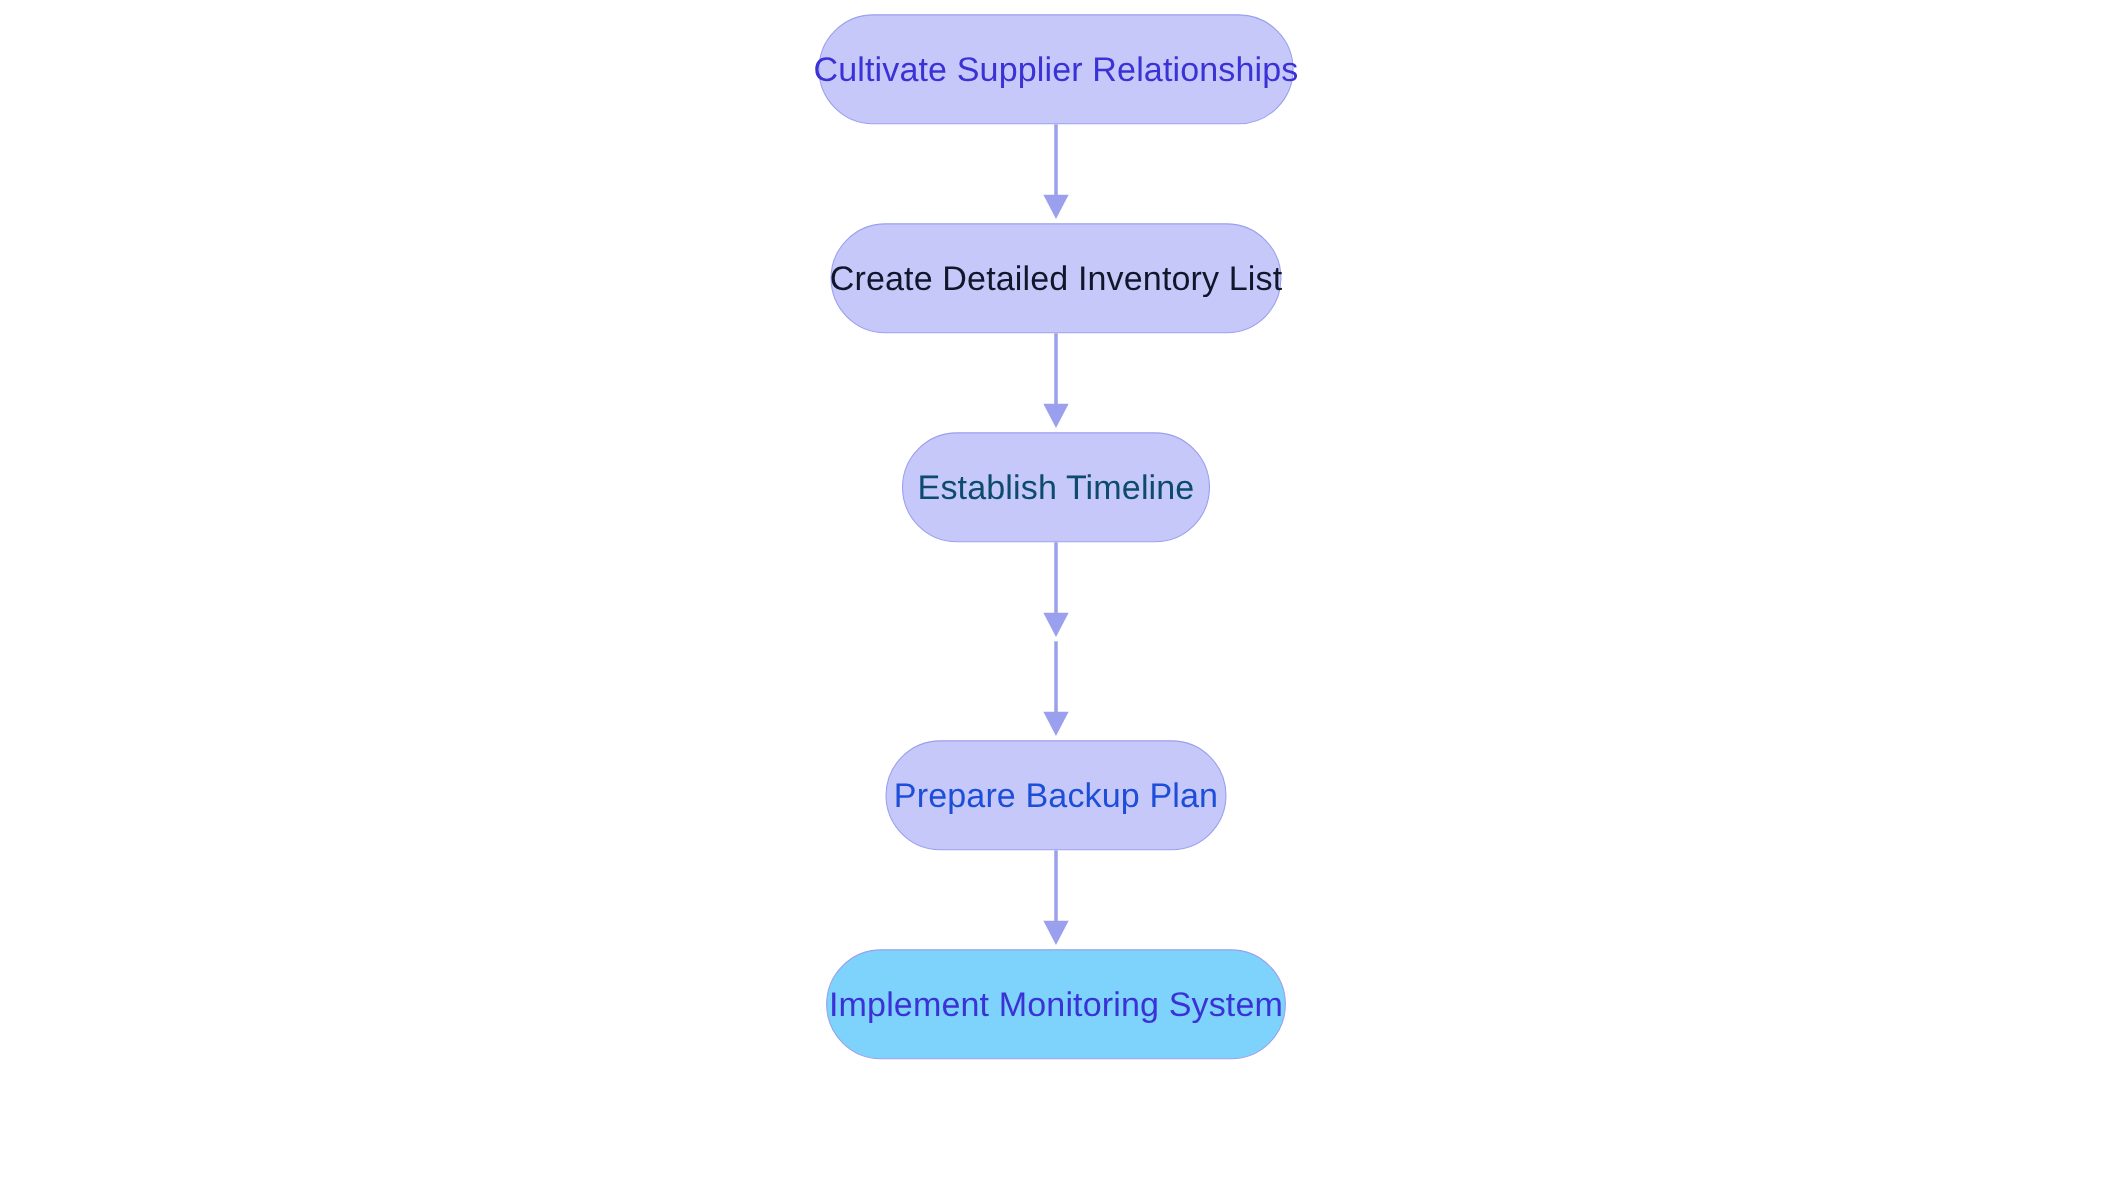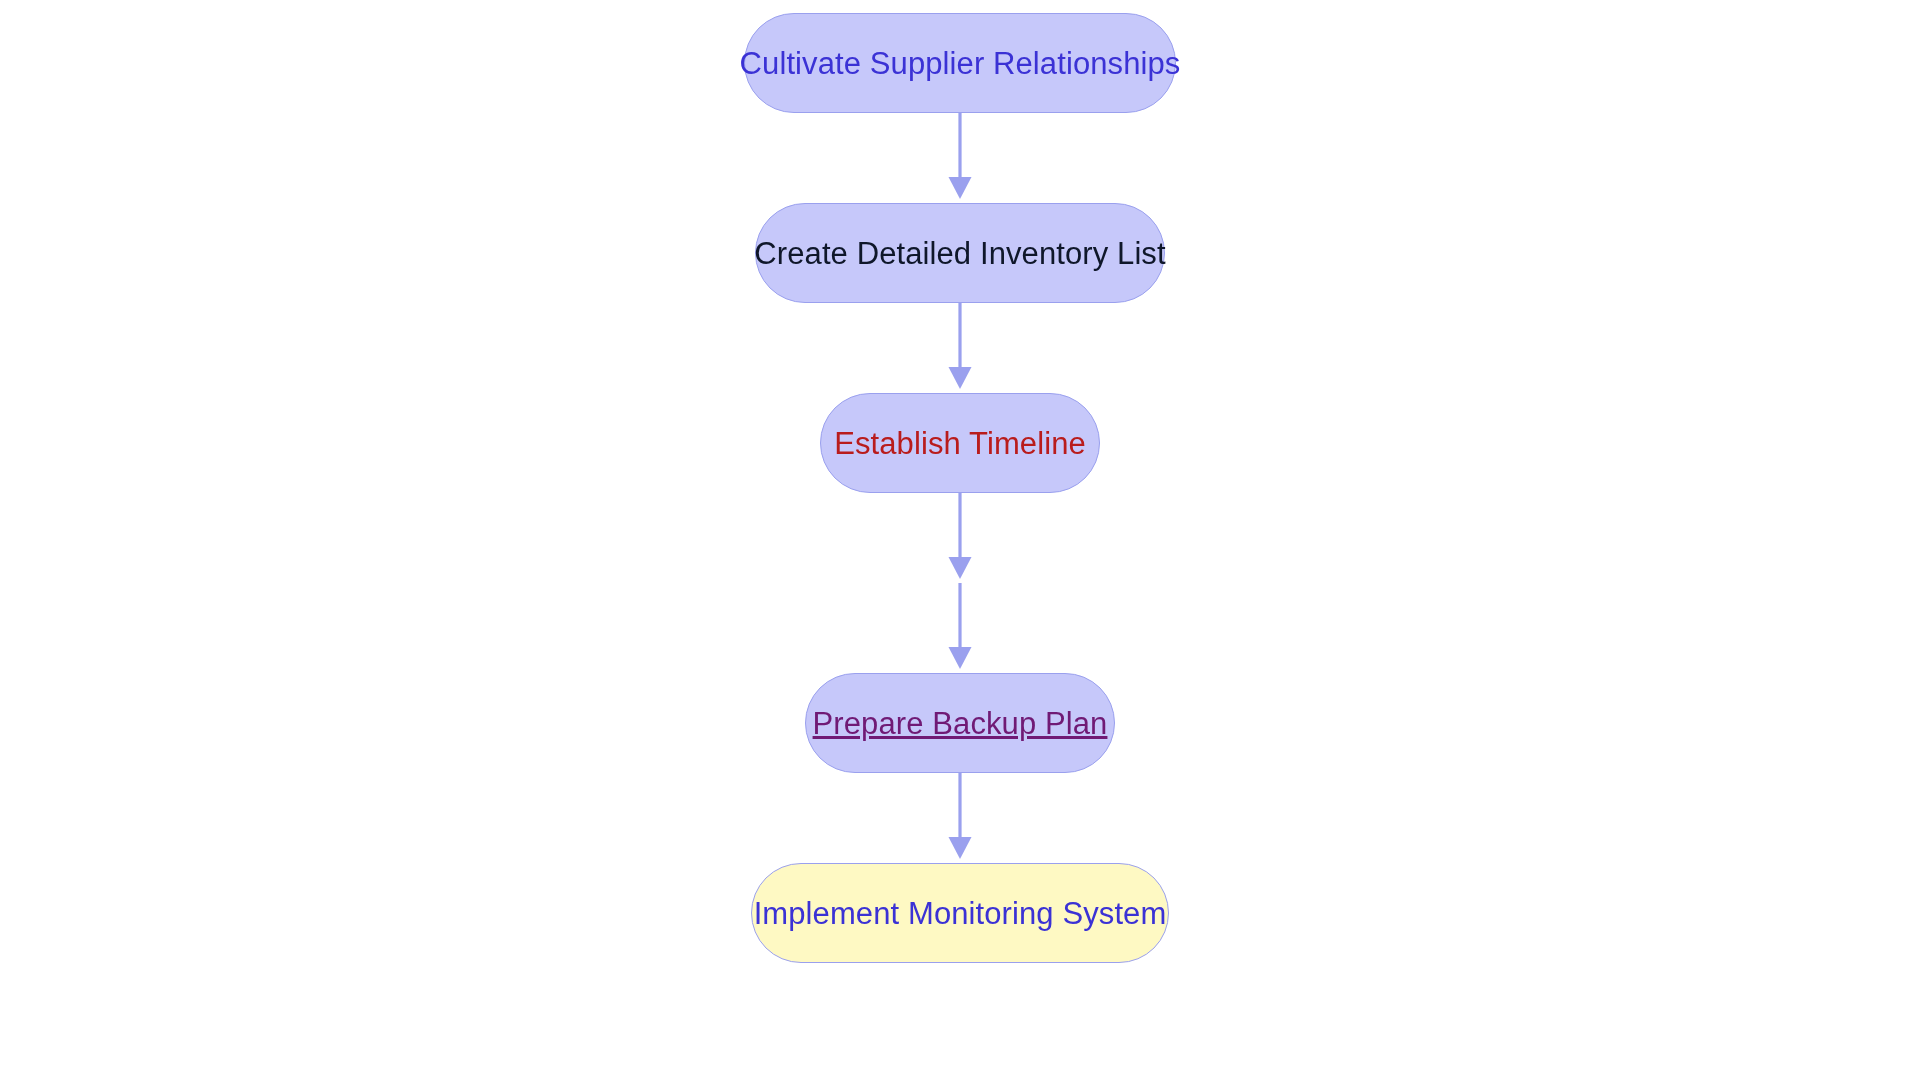--- a/index.html
+++ b/index.html
@@ -105,55 +105,55 @@
     </div>
 
     <div class="connector-row">
       <svg class="connector" viewBox="0 0 40 90">
         <line class="conn-line" x1="20" y1="0" x2="20" y2="69" style="stroke: rgb(154, 160, 238);"></line>
         <polygon class="conn-head" points="20,86 8.5,64 31.5,64" style="fill: rgb(154, 160, 238);"></polygon>
       </svg>
     </div>
 
     <div class="node-row">
-      <div class="node" id="node-2" style="width: 280px; background: rgb(198, 200, 250); border-color: rgb(154, 160, 238); color: #b91c1c;">
+      <div class="node" id="node-2" style="width: 280px; background: rgb(198, 200, 250); border-color: rgb(154, 160, 238); color: #0c4a6e;">
         <span>Establish Timeline</span>
       </div>
     </div>
 
     <div class="connector-row">
       <svg class="connector" viewBox="0 0 40 90">
         <line class="conn-line" x1="20" y1="0" x2="20" y2="69" style="stroke: rgb(154, 160, 238);"></line>
         <polygon class="conn-head" points="20,86 8.5,64 31.5,64" style="fill: rgb(154, 160, 238);"></polygon>
       </svg>
     </div>
 
 
     <div class="connector-row">
       <svg class="connector" viewBox="0 0 40 90">
         <line class="conn-line" x1="20" y1="0" x2="20" y2="69" style="stroke: rgb(154, 160, 238);"></line>
         <polygon class="conn-head" points="20,86 8.5,64 31.5,64" style="fill: rgb(154, 160, 238);"></polygon>
       </svg>
     </div>
 
     <div class="node-row">
-      <div class="node" id="node-4" style="width: 310px; background: rgb(198, 200, 250); border-color: rgb(154, 160, 238); color: #701a75; text-decoration: underline;">
+      <div class="node" id="node-4" style="width: 310px; background: rgb(198, 200, 250); border-color: rgb(154, 160, 238); color: #1d4ed8;">
         <span>Prepare Backup Plan</span>
       </div>
     </div>
 
     <div class="connector-row">
       <svg class="connector" viewBox="0 0 40 90">
         <line class="conn-line" x1="20" y1="0" x2="20" y2="69" style="stroke: rgb(154, 160, 238);"></line>
         <polygon class="conn-head" points="20,86 8.5,64 31.5,64" style="fill: rgb(154, 160, 238);"></polygon>
       </svg>
     </div>
 
     <div class="node-row">
-      <div class="node" id="node-5" style="width: 418px; background: #fef9c3; border-color: rgb(154, 160, 238); color: rgb(59, 50, 213);">
+      <div class="node" id="node-5" style="width: 418px; background: #7dd3fc; border-color: rgb(154, 160, 238); color: rgb(59, 50, 213);">
         <span>Implement Monitoring System</span>
       </div>
     </div>
 
     <div class="bottom-spacer"></div>
 
   </div>
 </div>
 
 </body></html>

